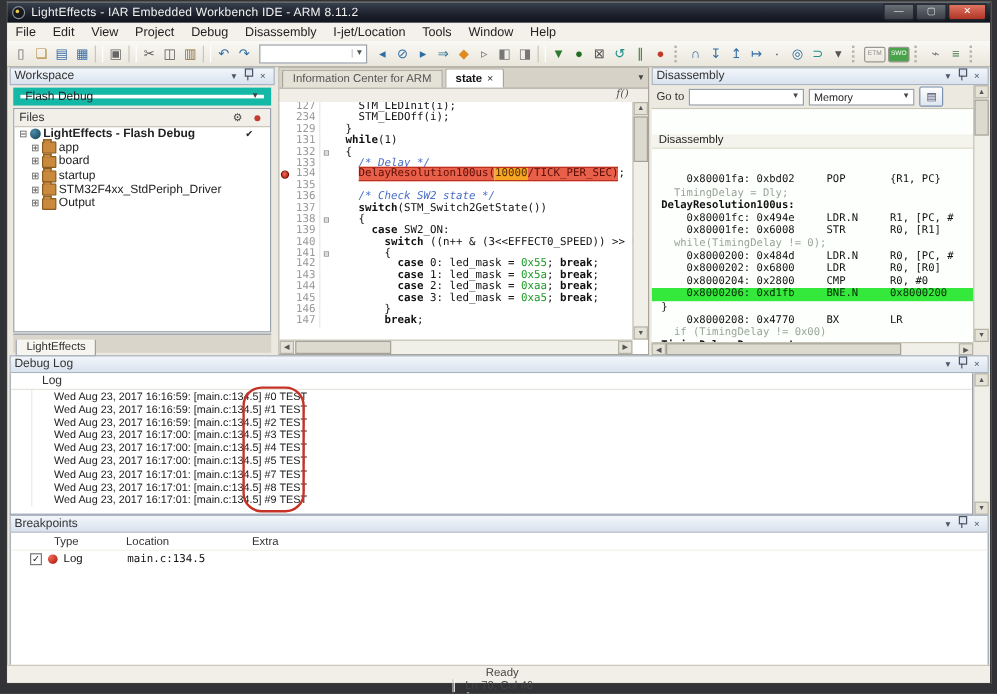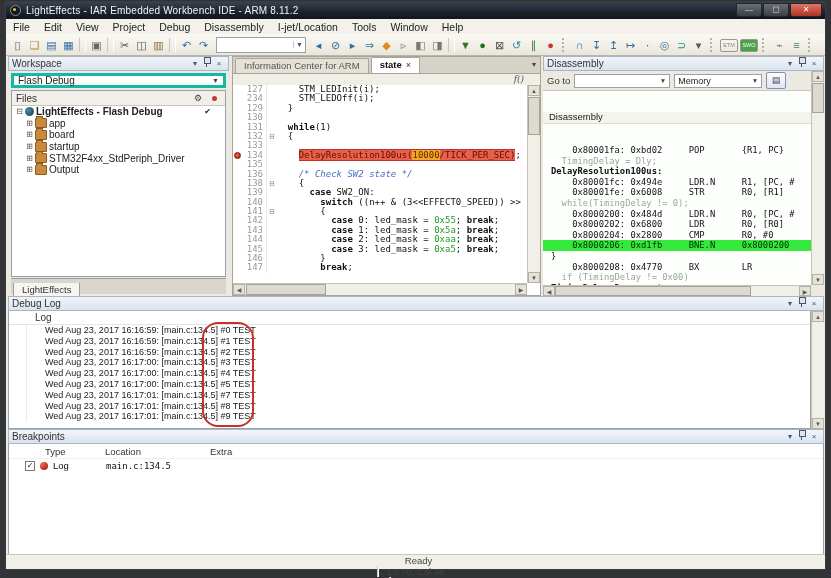--- a/index.html
+++ b/index.html
@@ -33,21 +33,21 @@
   
   .panel{position:absolute;box-sizing:border-box;}
   .phead{height:15px;background:linear-gradient(#f2f6fb,#d9e2ee);border:1px solid #aab4c2;
     display:flex;align-items:center;font-size:10px;color:#333;padding:0 3px;box-sizing:border-box;}
   .phead .sp{flex:1;}
   .phead .hic{width:12px;text-align:center;font-size:8px;color:#4a5568;line-height:13px;}
   .icon-pin{display:inline-block;width:8px;height:10px;position:relative;}
   .icon-pin::before{content:"";position:absolute;left:1px;top:0;width:5px;height:5px;border:1px solid #4a5568;background:#dfe6ef;}
   .icon-pin::after{content:"";position:absolute;left:3px;top:6px;width:1px;height:4px;background:#4a5568;}
   
-  #ws-combo{position:absolute;left:3px;top:17px;right:3px;height:15px;background:#fff;border:3px solid #14b8a6;
+  #ws-combo{position:absolute;left:3px;top:17px;right:3px;height:15px;background:#fff;border:6px solid #14b8a6;
     font-size:10px;color:#222;display:flex;align-items:center;padding:0 4px;box-sizing:border-box;}
   #ws-combo .dd{margin-left:auto;font-size:7px;color:#444;}
   #ws-files{position:absolute;left:3px;top:34px;right:3px;bottom:19px;background:#fff;border:1px solid #98a0ac;overflow:hidden;}
   #ws-files .fhead{height:14px;background:#f1efe8;border-bottom:1px solid #c9c6ba;display:flex;align-items:center;
     font-size:10px;color:#333;padding:0 4px;}
   #ws-files .fhead .sp{flex:1;}
   #ws-files .fhead .gear{font-size:9px;color:#444;margin-right:10px;}
   #ws-files .fhead .dot{width:5px;height:5px;border-radius:50%;background:#c23b2e;margin-right:4px;}
   .trow{height:11.6px;display:flex;align-items:center;font-size:10px;color:#222;white-space:nowrap;position:relative;}
   .trow .exp{width:9px;font-size:8px;color:#555;text-align:center;flex:none;}
@@ -284,27 +284,27 @@
           <span class="etab active"><span>state</span><span class="x">×</span></span>
           <span class="ddr">▾</span>
     </div>
     <div id="ed-fn">
       <span class="fo">f()</span>
     </div>
     <div id="ed-code">
           <div class="cl"><span class="bpcell"></span><span class="num">127</span><span class="fold"></span><span class="src"><span class="p">    STM_LEDInit(i);</span></span></div>
           <div class="cl"><span class="bpcell"></span><span class="num">234</span><span class="fold"></span><span class="src"><span class="p">    STM_LEDOff(i);</span></span></div>
           <div class="cl"><span class="bpcell"></span><span class="num">129</span><span class="fold"></span><span class="src"><span class="p">  }</span></span></div>
-          <div class="cl"><span class="bpcell"></span><span class="num">130</span><span class="fold"></span><span class="src"></span></div>
           <div class="cl"><span class="bpcell"></span><span class="num">131</span><span class="fold"></span><span class="src"><span class="p">  </span><span class="k">while</span><span class="p">(1)</span></span></div>
           <div class="cl"><span class="bpcell"></span><span class="num">132</span><span class="fold">⊟</span><span class="src"><span class="p">  {</span></span></div>
-          <div class="cl"><span class="bpcell"></span><span class="num">133</span><span class="fold"></span></div>
+          <div class="cl"><span class="bpcell"></span><span class="num">133</span><span class="fold"></span><span class="src"><span class="p">    </span><span class="c">/* Delay */</span></span></div>
           <div class="cl"><span class="bpcell"><span class="bpdot"></span></span><span class="num">134</span><span class="fold"></span><span class="src"><span class="p">    </span><span class="r">DelayResolution100us(</span><span class="o">10000</span><span class="r">/TICK_PER_SEC)</span><span class="p">;</span></span></div>
           <div class="cl"><span class="bpcell"></span><span class="num">135</span><span class="fold"></span><span class="src"></span></div>
           <div class="cl"><span class="bpcell"></span><span class="num">136</span><span class="fold"></span><span class="src"><span class="p">    </span><span class="c">/* Check SW2 state */</span></span></div>
+          <div class="cl"><span class="bpcell"></span><span class="num">137</span><span class="fold"></span><span class="src"><span class="p">    </span><span class="k">switch</span><span class="p">(STM_Switch2GetState())</span></span></div>
           <div class="cl"><span class="bpcell"></span><span class="num">138</span><span class="fold">⊟</span><span class="src"><span class="p">    {</span></span></div>
           <div class="cl"><span class="bpcell"></span><span class="num">139</span><span class="fold"></span><span class="src"><span class="p">      </span><span class="k">case</span><span class="p"> SW2_ON:</span></span></div>
           <div class="cl"><span class="bpcell"></span><span class="num">140</span><span class="fold"></span><span class="src"><span class="p">        </span><span class="k">switch</span><span class="p"> ((n++ &amp; (3&lt;&lt;EFFECT0_SPEED)) &gt;&gt; EFFECT0_SPEED)</span></span></div>
           <div class="cl"><span class="bpcell"></span><span class="num">141</span><span class="fold">⊟</span><span class="src"><span class="p">        {</span></span></div>
           <div class="cl"><span class="bpcell"></span><span class="num">142</span><span class="fold"></span><span class="src"><span class="p">          </span><span class="k">case</span><span class="p"> 0: led_mask = </span><span class="h">0x55</span><span class="p">; </span><span class="k">break</span><span class="p">;</span></span></div>
           <div class="cl"><span class="bpcell"></span><span class="num">143</span><span class="fold"></span><span class="src"><span class="p">          </span><span class="k">case</span><span class="p"> 1: led_mask = </span><span class="h">0x5a</span><span class="p">; </span><span class="k">break</span><span class="p">;</span></span></div>
           <div class="cl"><span class="bpcell"></span><span class="num">144</span><span class="fold"></span><span class="src"><span class="p">          </span><span class="k">case</span><span class="p"> 2: led_mask = </span><span class="h">0xaa</span><span class="p">; </span><span class="k">break</span><span class="p">;</span></span></div>
           <div class="cl"><span class="bpcell"></span><span class="num">145</span><span class="fold"></span><span class="src"><span class="p">          </span><span class="k">case</span><span class="p"> 3: led_mask = </span><span class="h">0xa5</span><span class="p">; </span><span class="k">break</span><span class="p">;</span></span></div>
           <div class="cl"><span class="bpcell"></span><span class="num">146</span><span class="fold"></span><span class="src"><span class="p">        }</span></span></div>
           <div class="cl"><span class="bpcell"></span><span class="num">147</span><span class="fold"></span><span class="src"><span class="p">        </span><span class="k">break</span><span class="p">;</span></span></div>

